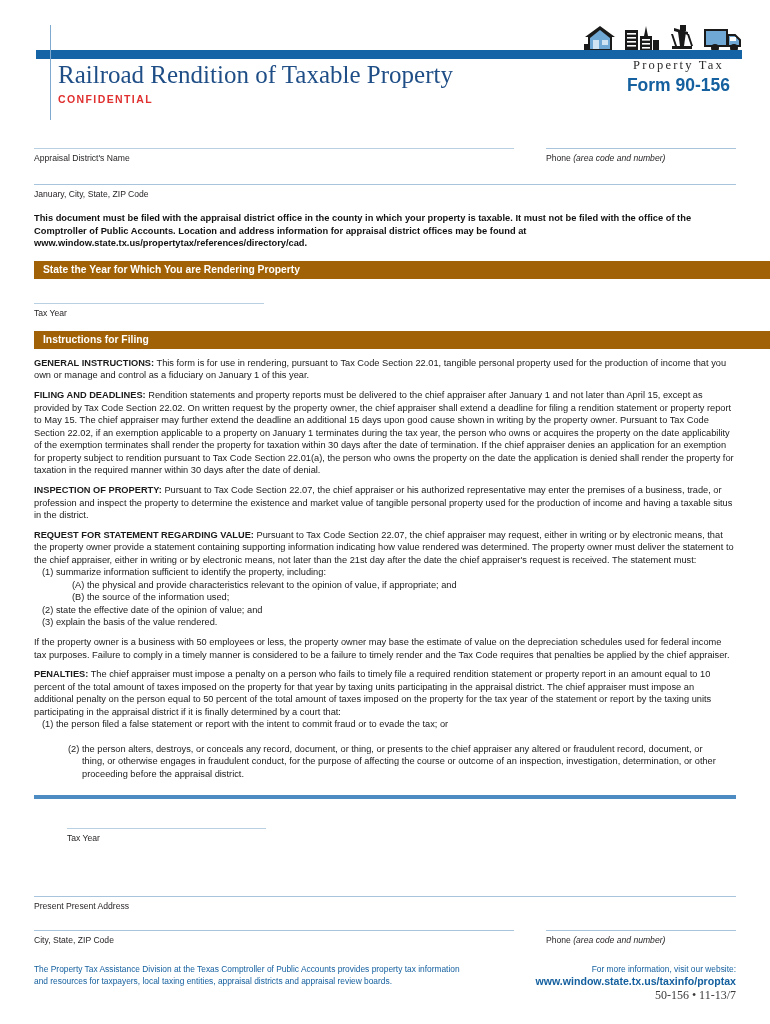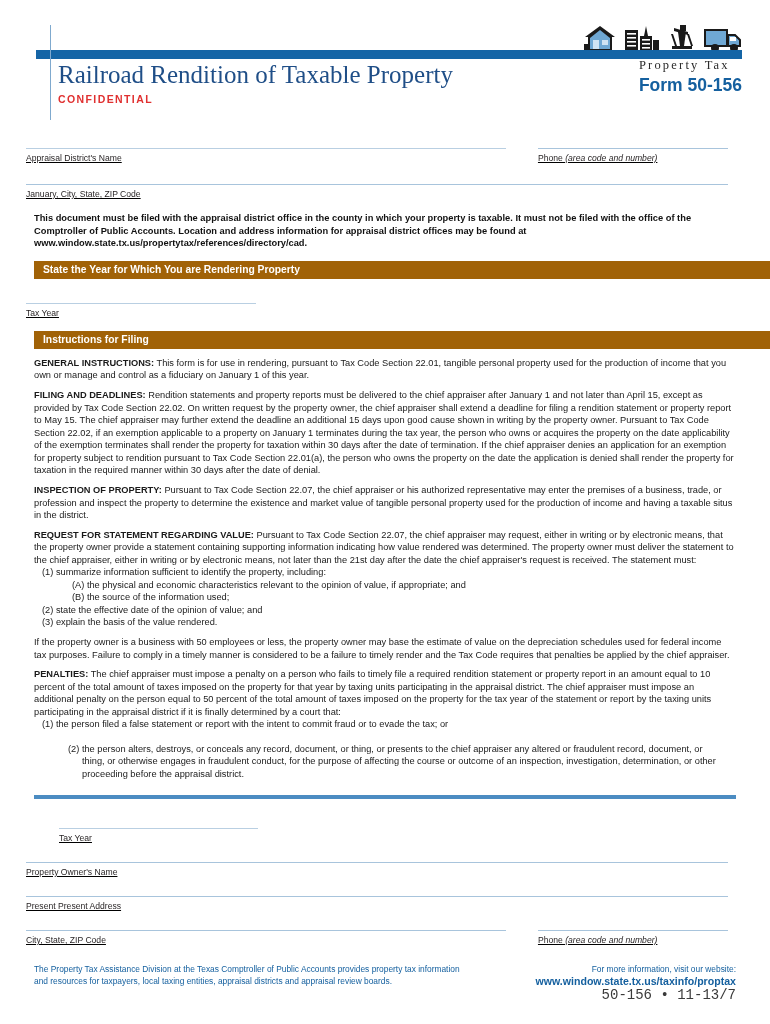--- a/index.html
+++ b/index.html
@@ -72,41 +72,41 @@
   }
   .confidential {
     margin-top: 4px;
     font-size: 10.5px;
     font-weight: bold;
     color: #E03030;
     letter-spacing: 1.4px;
   }
   .form-id-block {
     position: absolute;
-    right: 28px;
+    right: 40px;
     top: 58px;
-    text-align: left;
+    text-align: center;
   }
   .property-tax-label {
     font-family: "Liberation Serif", serif;
     font-size: 12.5px;
     color: #2b2b2b;
     letter-spacing: 2.2px;
     line-height: 15px;
   }
   .form-number {
     font-size: 17.5px;
     font-weight: bold;
     color: #15609F;
     line-height: 21px;
     margin-top: 2px;
   }
 
   
-  .field-area { position: absolute; left: 26px; width: 702px; text-decoration: underline; }
+  .field-area { position: absolute; left: 34px; width: 702px; }
   .field-row {
     position: relative;
     display: flex;
   }
   .field {
     position: relative;
     box-sizing: border-box;
   }
   .field .rule {
     height: 1px;
@@ -196,22 +196,22 @@
   .footer-info {
     font-size: 8.4px;
     line-height: 11px;
   }
   .footer-url {
     font-size: 10.6px;
     font-weight: bold;
     line-height: 13px;
   }
   .footer-code {
-    font-family: Liberation Mono, monospace;
-    font-size: 14px;
+    font-family: Liberation Serif, serif;
+    font-size: 12px;
     color: #3a3a3a;
     line-height: 12px;
     margin-top: 1px;
   }
 </style>
 </head>
 <body>
 
 <div class="page">
 
@@ -264,21 +264,21 @@
     <div class="header-bar"></div>
     <div class="header-vrule"></div>
 
     <div class="title-block">
       <div class="form-title">Railroad Rendition of Taxable Property</div>
       <div class="confidential">CONFIDENTIAL</div>
     </div>
 
     <div class="form-id-block">
       <div class="property-tax-label">Property Tax</div>
-      <div class="form-number">Form 50-156</div>
+      <div class="form-number">Form 90-156</div>
     </div>
   </div>
 
   <div class="field-area" style="top:148px;">
     <div class="field-row">
       <div class="field spacer-left">
         <div class="rule thin"></div>
         <div class="flabel">Appraisal District's Name</div>
       </div>
       <div class="gap-col"></div>
@@ -313,21 +313,21 @@
 
   <div class="instructions">
     <p><b>GENERAL INSTRUCTIONS:</b><span> This form is for use in rendering, pursuant to Tax Code Section 22.01, tangible personal property used for the production of income that you own or manage and control as a fiduciary on January 1 of this year.</span></p>
 
     <p><b>FILING AND DEADLINES:</b><span> Rendition statements and property reports must be delivered to the chief appraiser after January 1 and not later than April 15, except as provided by Tax Code Section 22.02. On written request by the property owner, the chief appraiser shall extend a deadline for filing a rendition statement or property report to May 15. The chief appraiser may further extend the deadline an additional 15 days upon good cause shown in writing by the property owner. Pursuant to Tax Code Section 22.02, if an exemption applicable to a property on January 1 terminates during the tax year, the person who owns or acquires the property on the date applicability of the exemption terminates shall render the property for taxation within 30 days after the date of termination. If the chief appraiser denies an application for an exemption for property subject to rendition pursuant to Tax Code Section 22.01(a), the person who owns the property on the date the application is denied shall render the property for taxation in the required manner within 30 days after the date of denial.</span></p>
 
     <p><b>INSPECTION OF PROPERTY:</b><span> Pursuant to Tax Code Section 22.07, the chief appraiser or his authorized representative may enter the premises of a business, trade, or profession and inspect the property to determine the existence and market value of tangible personal property used for the production of income and having a taxable situs in the district.</span></p>
 
     <p class="tight"><b>REQUEST FOR STATEMENT REGARDING VALUE:</b><span> Pursuant to Tax Code Section 22.07, the chief appraiser may request, either in writing or by electronic means, that the property owner provide a statement containing supporting information indicating how value rendered was determined. The property owner must deliver the statement to the chief appraiser, either in writing or by electronic means, not later than the 21st day after the date the chief appraiser's request is received. The statement must:</span></p>
     <p class="lvl1">(1) summarize information sufficient to identify the property, including:</p>
-    <p class="lvl2">(A) the physical and economic characteristics relevant to the opinion of value, if appropriate; and</p>
+    <p class="lvl2">(A) the physical and provide characteristics relevant to the opinion of value, if appropriate; and</p>
     <p class="lvl2">(B) the source of the information used;</p>
     <p class="lvl1">(2) state the effective date of the opinion of value; and</p>
     <p class="lvl1" style="margin-bottom:7.5px !important;">(3) explain the basis of the value rendered.</p>
 
     <p>If the property owner is a business with 50 employees or less, the property owner may base the estimate of value on the depreciation schedules used for federal income tax purposes. Failure to comply in a timely manner is considered to be a failure to timely render and the Tax Code requires that penalties be applied by the chief appraiser.</p>
 
     <p class="tight"><b>PENALTIES:</b><span> The chief appraiser must impose a penalty on a person who fails to timely file a required rendition statement or property report in an amount equal to 10 percent of the total amount of taxes imposed on the property for that year by taxing units participating in the appraisal district. The chief appraiser must impose an additional penalty on the person equal to 50 percent of the total amount of taxes imposed on the property for the tax year of the statement or report by the taxing units participating in the appraisal district if it is finally determined by a court that:</span></p>
     <p class="lvl1">(1) the person filed a false statement or report with the intent to commit fraud or to evade the tax; or</p>
     <p class="hang">(2) the person alters, destroys, or conceals any record, document, or thing, or presents to the chief appraiser any altered or fraudulent record, document, or thing, or otherwise engages in fraudulent conduct, for the purpose of affecting the course or outcome of an inspection, investigation, determination, or other proceeding before the appraisal district.</p>
   </div>
@@ -337,28 +337,20 @@
   <div class="field-area" style="top:828px;">
     <div class="field-row">
       <div class="gap-col"></div>
       <div class="field col-right">
         <div class="rule thin"></div>
         <div class="flabel">Tax Year</div>
       </div>
     </div>
   </div>
 
-  <div class="field-area" style="top:862px;">
-    <div class="field-row">
-      <div class="field col-full">
-        <div class="rule"></div>
-        <div class="flabel">Property Owner's Name</div>
-      </div>
-    </div>
-  </div>
 
   <div class="field-area" style="top:896px;">
     <div class="field-row">
       <div class="field col-full">
         <div class="rule"></div>
         <div class="flabel">Present Present Address</div>
       </div>
     </div>
   </div>
 

